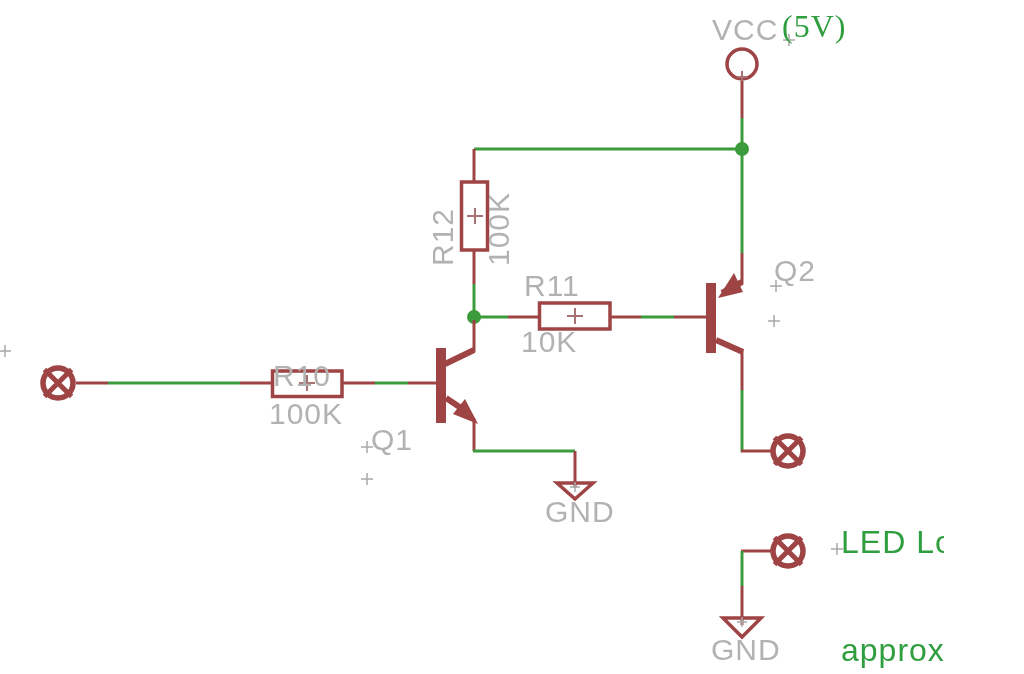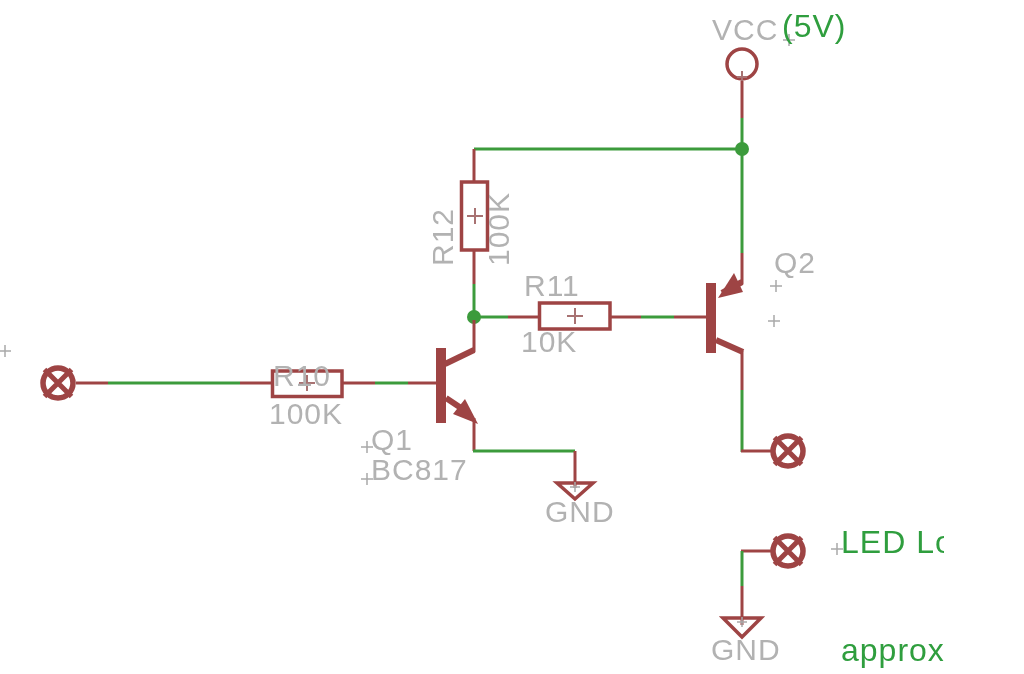--- a/index.html
+++ b/index.html
@@ -113,36 +113,35 @@
     <path d="M5 345 V357 M-1 351 H11" class="cross-gray"></path>
     <path d="M789 34 V46 M783 40 H795" class="cross-gray"></path>
     <path d="M367 441 V453 M361 447 H373" class="cross-gray"></path>
     <path d="M367 473 V485 M361 479 H373" class="cross-gray"></path>
     <path d="M776 280 V292 M770 286 H782" class="cross-gray"></path>
     <path d="M774 315 V327 M768 321 H780" class="cross-gray"></path>
     <path d="M837 543 V555 M831 549 H843" class="cross-gray"></path>
   </svg>
 
   <div class="lbl gray sz30" style="left:712px;top:14px;">VCC</div>
-  <div class="lbl green sz32" style="left:782px;top:10px;">(5V)</div>
+  <div class="lbl green sz32" style="left:782px;top:10px;font-family:Liberation Serif, serif;">(5V)</div>
 
 
   <div class="lbl gray sz30" style="left:273px;top:336px;margin-top:24px;">R10</div>
   <div class="lbl gray sz30" style="left:269px;top:398px;">100K</div>
 
   <div class="lbl gray sz30" style="left:524px;top:270px;">R11</div>
   <div class="lbl gray sz30" style="left:521px;top:326px;">10K</div>
 
   <div class="lbl gray sz30 rot" style="left:427px;top:266px;">R12</div>
   <div class="lbl gray sz30 rot" style="left:483px;top:266px;">100K</div>
 
   <div class="lbl gray sz30" style="left:371px;top:424px;">Q1</div>
-  <div class="lbl gray sz30" style="left:371px;top:454px;">BC817</div>
 
-  <div class="lbl gray sz30" style="left:774px;top:247px;">Q2</div>
+  <div class="lbl gray sz30" style="left:774px;top:255px;">Q2</div>
 
   <div class="lbl gray sz30" style="left:545px;top:496px;">GND</div>
   <div class="lbl gray sz30" style="left:711px;top:634px;">GND</div>
 
   <div class="lbl green sz32" style="left:841px;top:452px;line-height:36px;">
     <span class="note-line">LED Load of</span>
     <span class="note-line">approx</span>
     
   </div>
 

